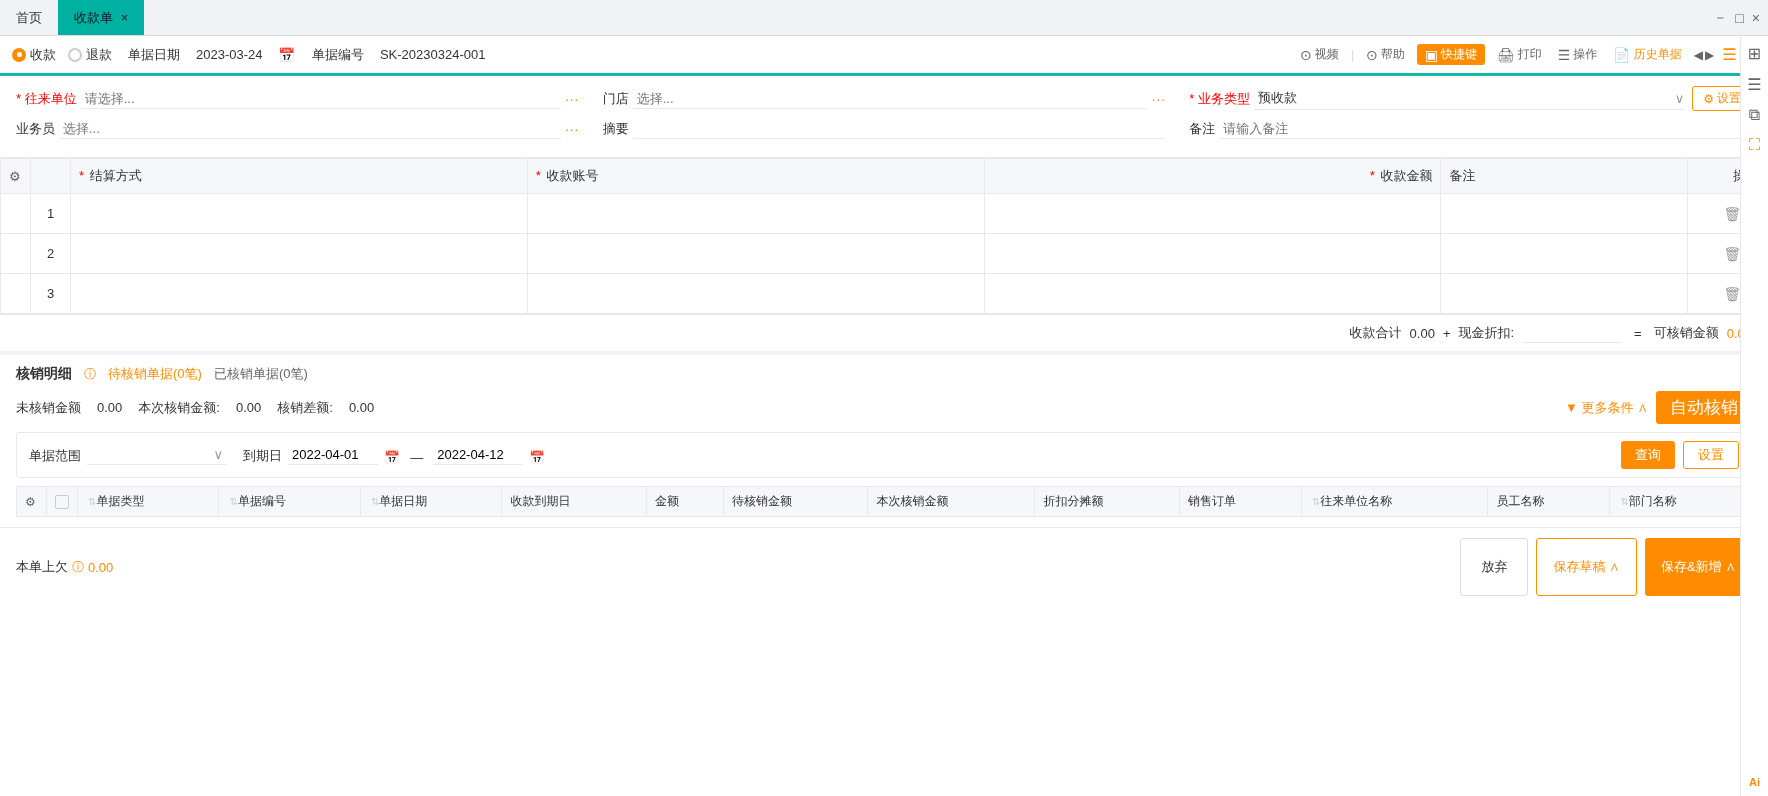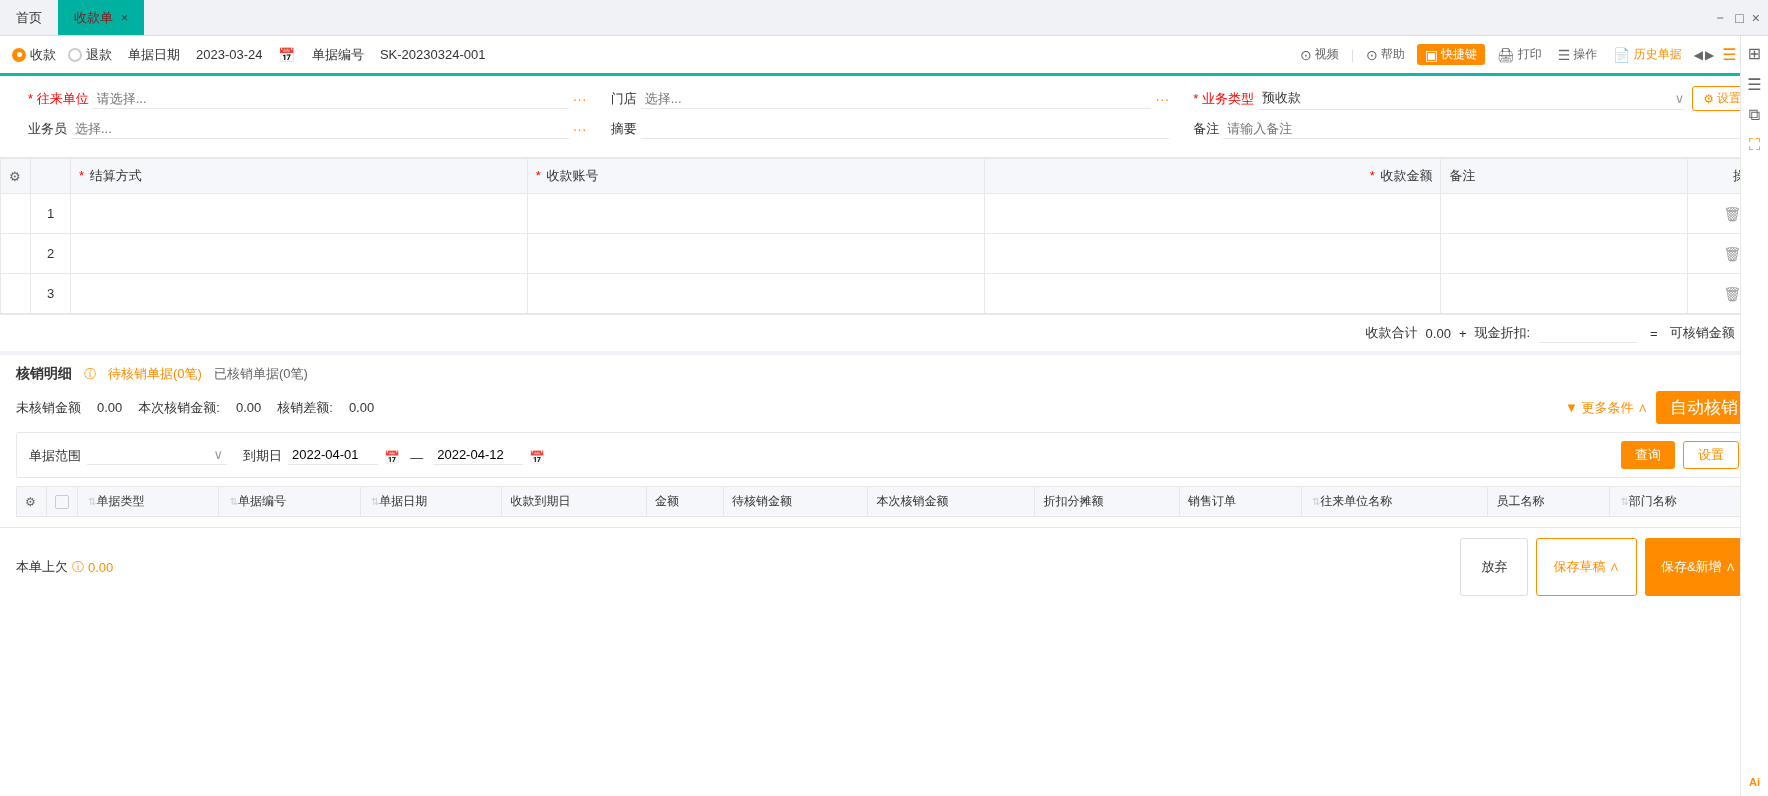--- a/index.html
+++ b/index.html
@@ -9,21 +9,21 @@
     .tab-bar {
       display: flex; align-items: center; background: #f0f2f5; height: 36px;
       border-bottom: 1px solid #ddd;
     }
     .tab-home {
       padding: 0 16px; height: 100%; display: flex; align-items: center;
       background: #f0f2f5; color: #333; cursor: pointer; font-size: 13px;
     }
     .tab-active {
       padding: 0 16px; height: 100%; display: flex; align-items: center;
-      background: #00b0a0; color: #7f1d1d; cursor: pointer; font-size: 13px; gap: 8px;
+      background: #00b0a0; color: #0f172a; cursor: pointer; font-size: 13px; gap: 8px;
     }
     .tab-close { font-size: 12px; cursor: pointer; }
     .tab-bar-right { margin-left: auto; display: flex; align-items: center; gap: 8px; padding-right: 8px; }
     .win-btn { cursor: pointer; font-size: 14px; color: #666; }
 
     
     .main-content { background: #fff; height: calc(796px - 36px); display: flex; flex-direction: column; }
 
     
     .toolbar {
@@ -51,21 +51,21 @@
     .toolbar-btn-icon { font-size: 14px; }
     .toolbar-btn-orange { color: #ff8c00; }
     .toolbar-btn-active { background: #ff8c00; color: #fff; padding: 2px 8px; border-radius: 3px; }
     .nav-arrows { display: flex; gap: 2px; }
     .nav-arrow { cursor: pointer; color: #666; font-size: 12px; }
     .view-toggle { display: flex; gap: 2px; }
     .view-btn { cursor: pointer; color: #ff8c00; font-size: 16px; }
 
     
     .form-area { padding: 10px 16px; border-bottom: 1px solid #e8e8e8; background: #fff; }
-    .form-row { display: flex; align-items: center; margin-bottom: 8px; gap: 0; margin-left: 12px; }
+    .form-row { display: flex; align-items: center; margin-bottom: 8px; gap: 0; }
     .form-field { display: flex; align-items: center; flex: 1; }
     .form-field-label { color: #f00; margin-right: 4px; white-space: nowrap; }
     .form-field-label-optional { color: #333; margin-right: 4px; white-space: nowrap; }
     .form-input {
       flex: 1; border: none; border-bottom: 1px solid #e8e8e8; padding: 2px 4px;
       outline: none; color: #404040; font-size: 13px; background: transparent;
     }
     .form-more { color: #ff8c00; cursor: pointer; margin-left: 4px; font-size: 14px; }
     .business-type-select {
       display: flex; align-items: center; gap: 4px; flex: 1; border-bottom: 1px solid #e8e8e8;
@@ -86,21 +86,21 @@
       border: 1px solid #e8e8e8; padding: 8px 8px; height: 40px;
     }
     .table-row-num { color: #333; text-align: center; width: 30px; }
     .required-star { color: #f00; margin-right: 2px; }
     .col-actions { display: flex; align-items: center; gap: 6px; justify-content: flex-end; }
     .action-icon { color: #999; cursor: pointer; font-size: 14px; }
     .gear-icon-cell { color: #666; cursor: pointer; }
 
     
     .summary-row {
-      display: flex; align-items: center; justify-content: flex-end; padding: 8px 0;
+      display: flex; align-items: center; justify-content: flex-end; padding: 8px 16px;
       border-top: 1px solid #e8e8e8; background: #fff; gap: 8px; font-size: 13px;
     }
     .summary-label { color: #333; }
     .summary-value { color: #333; }
     .summary-orange { color: #ff8c00; font-weight: 500; }
     .summary-input {
       border: none; border-bottom: 1px solid #e8e8e8; width: 100px; outline: none;
       padding: 2px 4px; font-size: 13px;
     }
     .equal-sign { color: #333; margin: 0 4px; }

